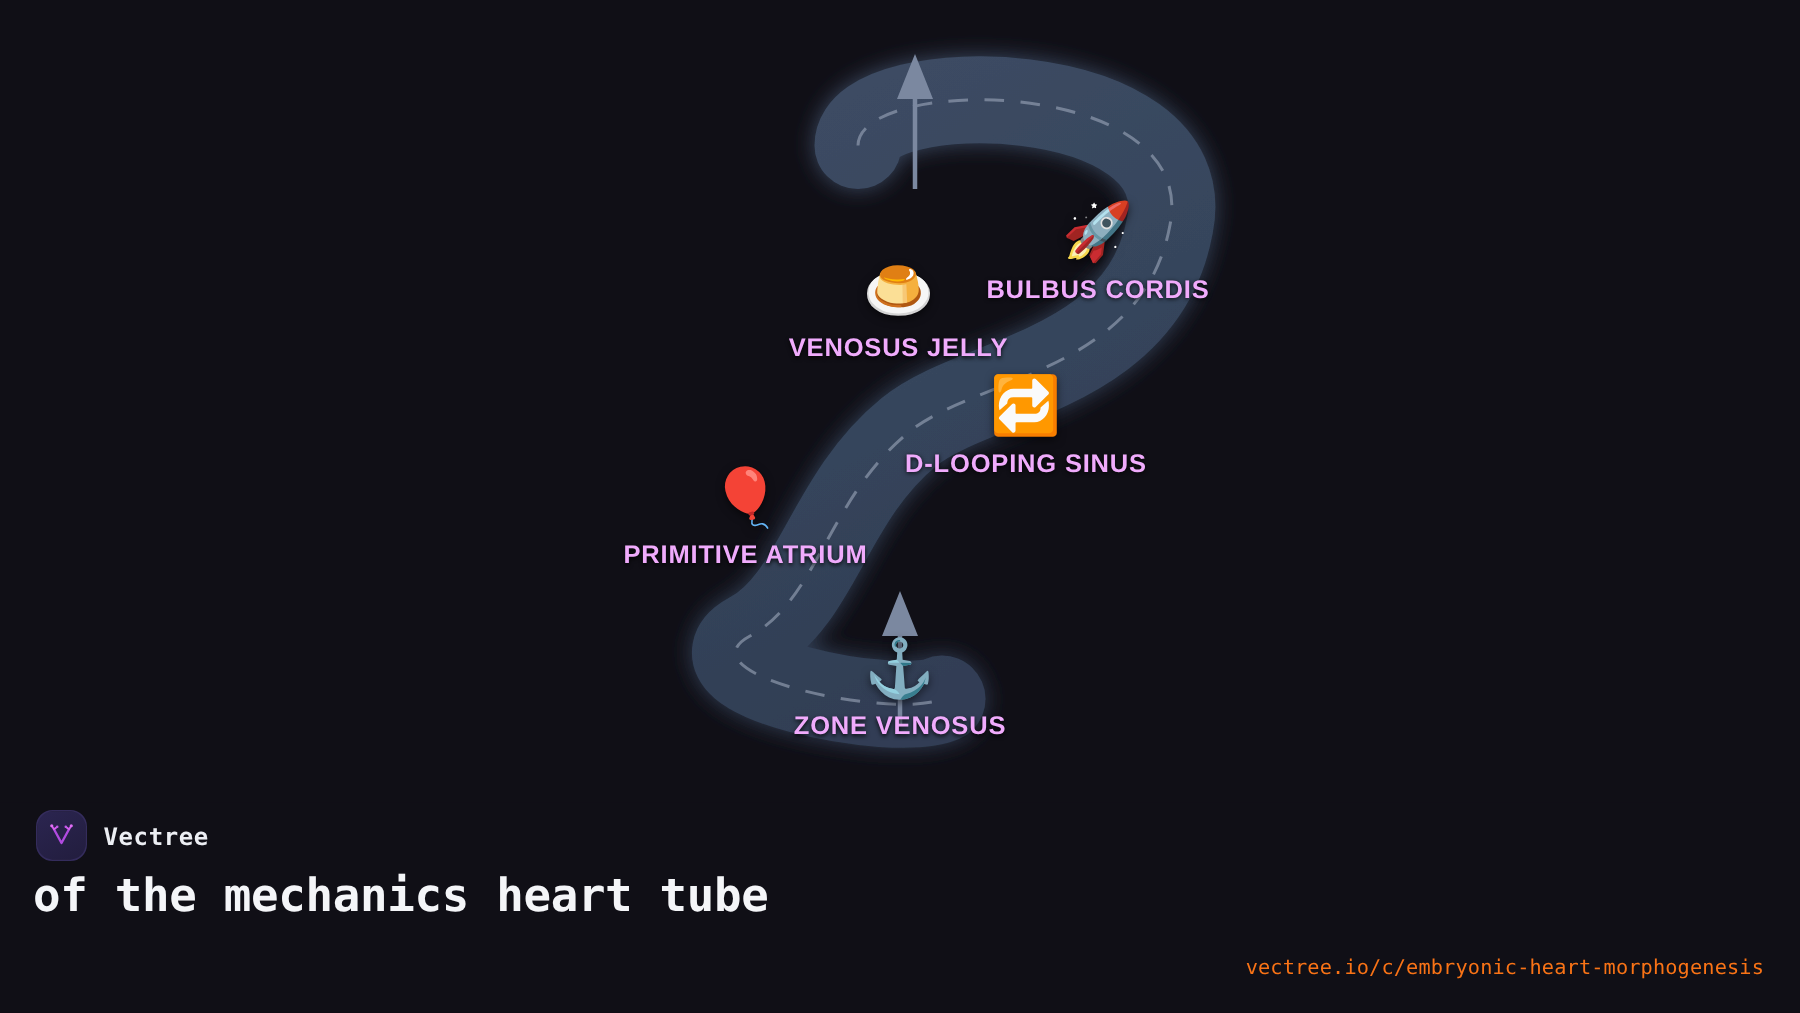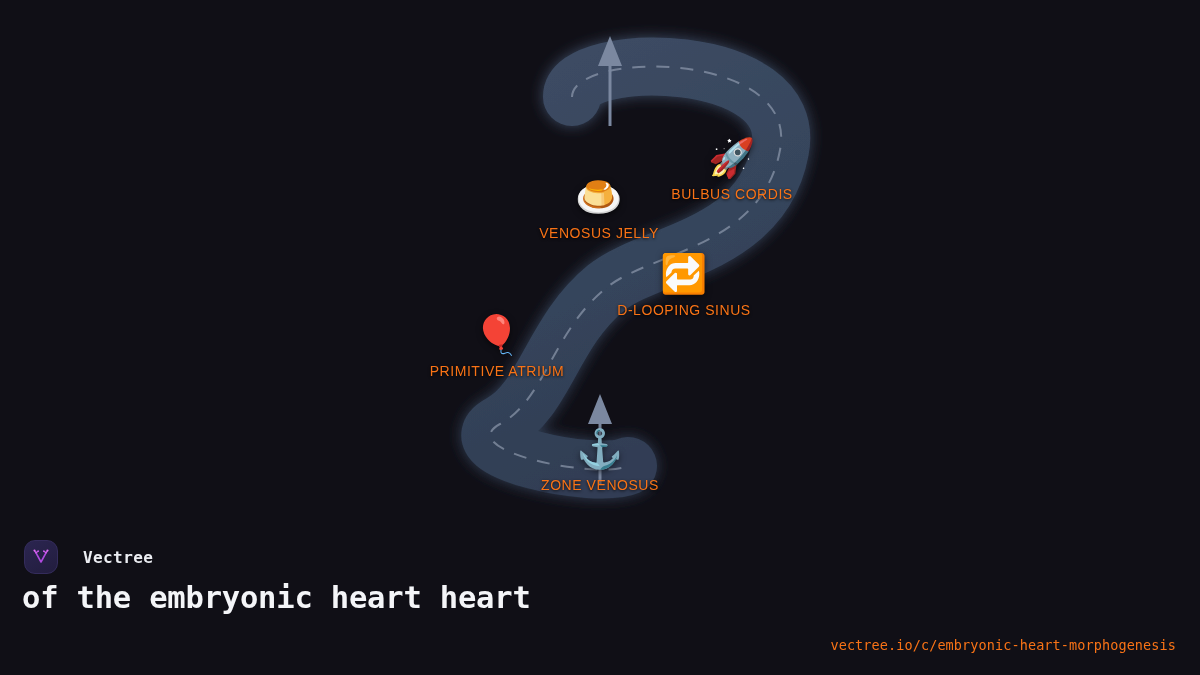--- a/index.html
+++ b/index.html
@@ -33,39 +33,39 @@
     pointer-events:auto;
   }
   .node-icon {
     font-size:38px;
     line-height:1;
     text-align:center;
     filter:drop-shadow(0 2px 3px rgba(0,0,0,.55));
   }
   .node-label {
     margin-top:9px;
-    font-size:14px;
-    font-weight:normal;
+    font-size:17px;
+    font-weight:bold;
     letter-spacing:.55px;
-    color:#f97316;
+    color:#f0abfc;
     white-space:nowrap;
     text-shadow:0 1px 3px rgba(0,0,0,.85);
   }
 
   
   #footer {
     position:absolute;
     left:0; bottom:0;
     width:1200px; height:140px;
     background:#100f16;
   }
   #brand {
     position:absolute;
     left:24px; top:5px;
-    display:flex; align-items:center; gap:25px;
+    display:flex; align-items:center; gap:11px;
   }
   #brand-mark {
     width:34px; height:34px;
     border-radius:11px;
     background:linear-gradient(150deg,#2b2550 0%,#221d3e 100%);
     border:1px solid #342c5c;
     display:flex; align-items:center; justify-content:center;
   }
   #brand-name {
     font-family:"DejaVu Sans Mono", monospace;
@@ -188,19 +188,19 @@
           <circle cx="4.2" cy="4.2" r="1.25" fill="#e06ff5"></circle>
           <circle cx="19.8" cy="4.2" r="1.25" fill="#e06ff5"></circle>
           <circle cx="8.6" cy="5.0" r="1.0" fill="#c257e8"></circle>
           <circle cx="15.4" cy="5.0" r="1.0" fill="#c257e8"></circle>
         </svg>
       </div>
       <div id="brand-name">Vectree</div>
     </div>
 
     <div id="headline">
-      <span>of the embryonic heart heart</span>
+      <span>of the mechanics heart tube</span>
     </div>
 
     <div id="url">vectree.io/c/embryonic-heart-morphogenesis</div>
 
   </div>
 </div>
 
 </body></html>

